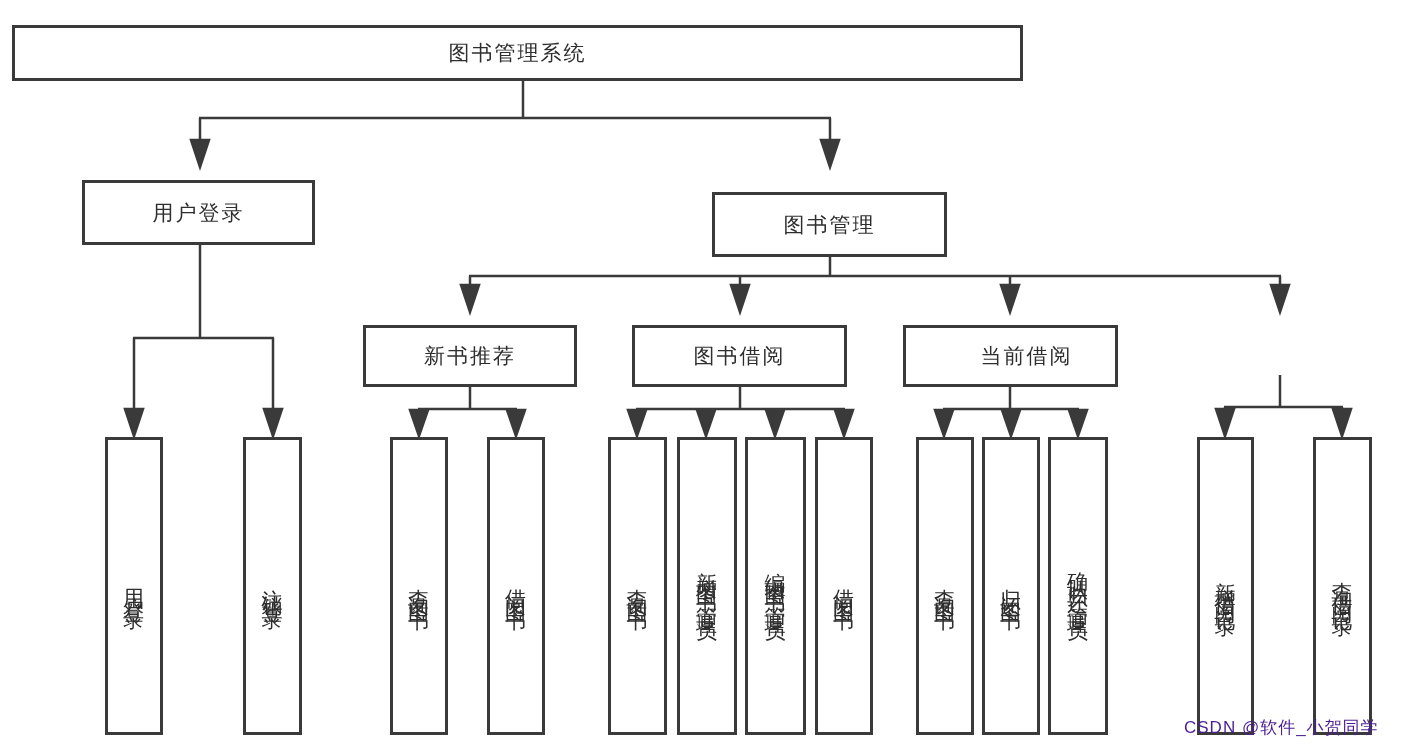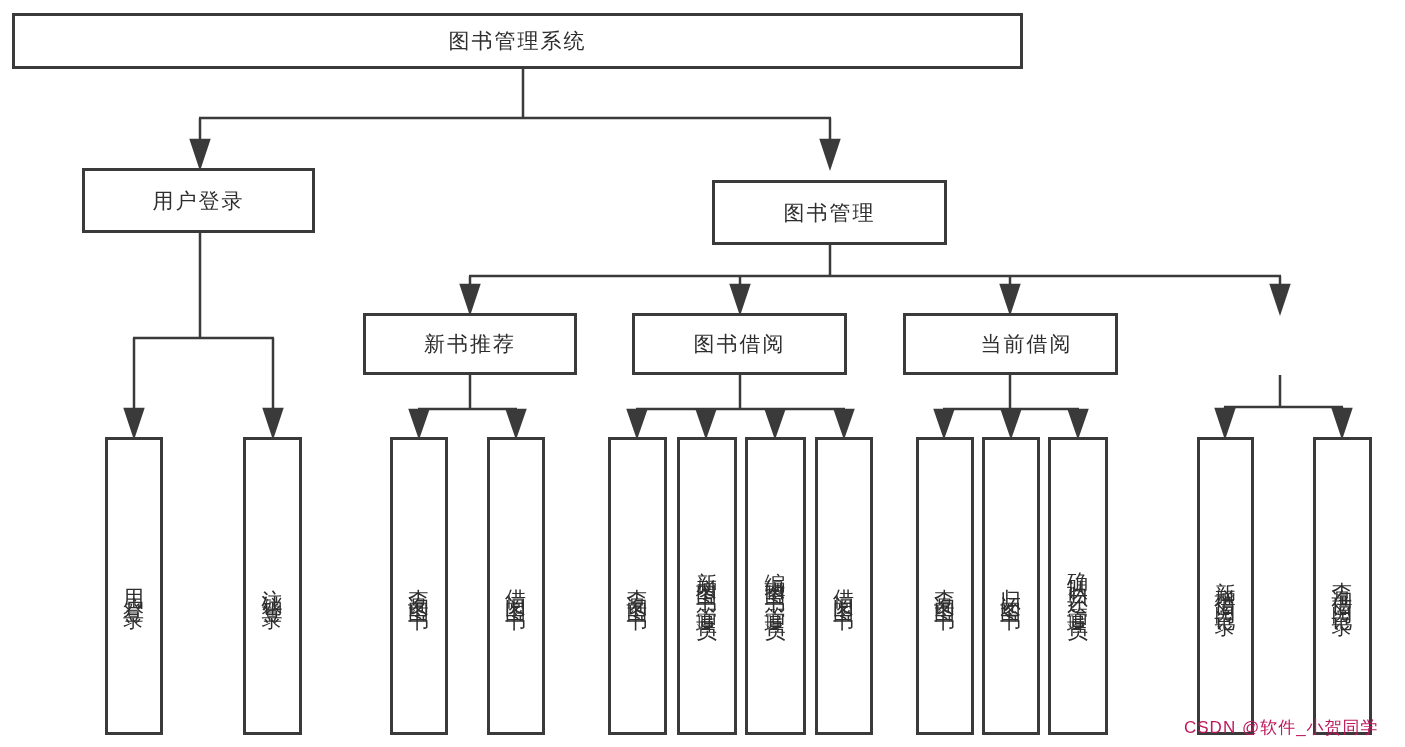--- a/index.html
+++ b/index.html
@@ -16,20 +16,21 @@
     position:absolute;
     box-sizing:border-box;
     border:3px solid #3a3a3a;
     background:#ffffff;
     display:flex;
     align-items:center;
     justify-content:center;
     font-size:21px;
     letter-spacing:2px;
     white-space:nowrap;
+    margin-top:12px;
   }
   .vnode {
     position:absolute;
     box-sizing:border-box;
     border:3px solid #3a3a3a;
     background:#ffffff;
     writing-mode:vertical-rl;
     text-orientation:mixed;
     display:flex;
     align-items:center;
@@ -38,21 +39,21 @@
     line-height:1;
     letter-spacing:7px;
     top:437px;
     height:298px;
     padding:8px 0;
   }
   .watermark {
     position:absolute;
     left:1184px; top:716px;
     font-size:17px;
-    color:#be185d;
+    color:#4c1d95;
     letter-spacing:1px;
     white-space:nowrap;
   }
 </style>
 </head>
 <body>
 
 <div class="canvas">
 
   <svg class="connectors" width="1405" height="747" viewBox="0 0 1405 747" stroke="#3a3a3a" stroke-width="2.5" fill="#3a3a3a">

